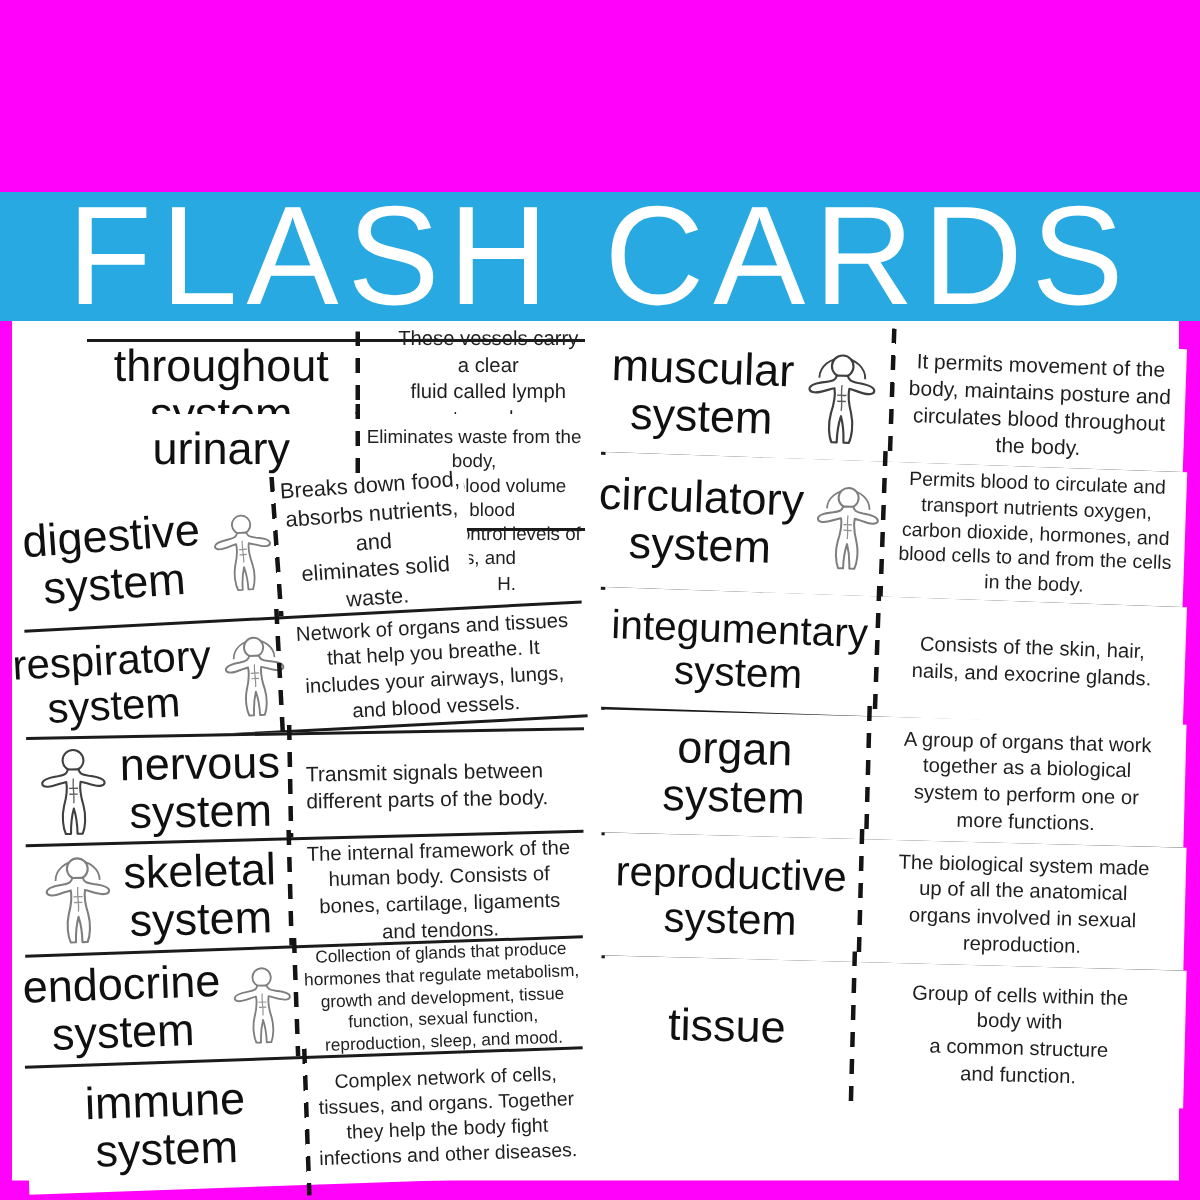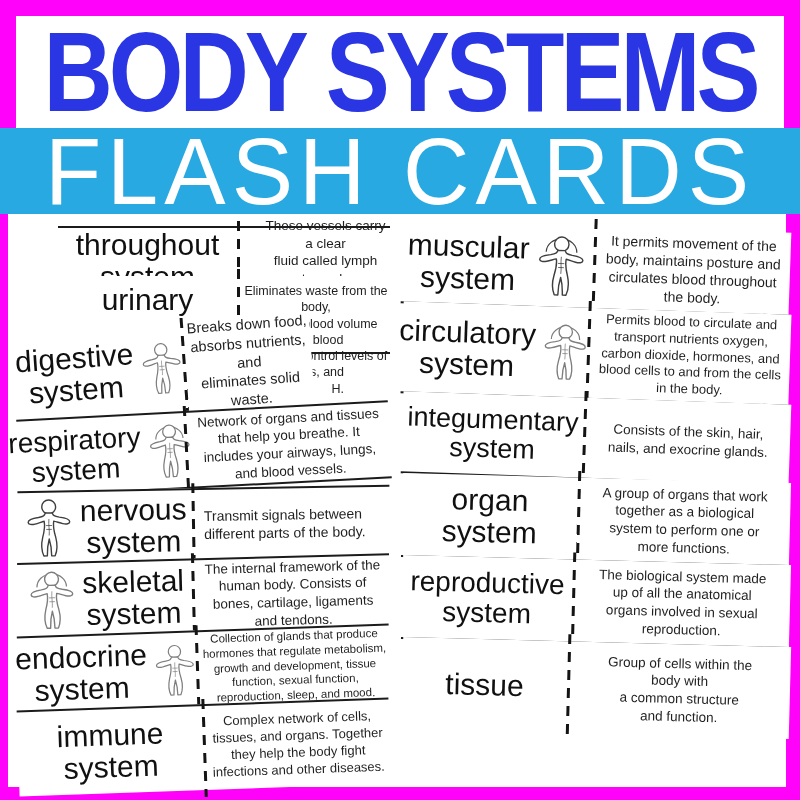--- a/index.html
+++ b/index.html
@@ -65,23 +65,20 @@
       <symbol id="person" viewBox="0 0 60 80">
           <use href="#person-core"></use>
         </symbol>
       <symbol id="person-halo" viewBox="0 0 60 80">
         <path d="M13,25 a17,15 0 1,1 34,0" fill="none" stroke="currentColor" stroke-width="1.4"></path>
         <use href="#person-core"></use>
       </symbol>
     </defs>
   </svg>
 
-  <div class="header-white">
-    <div class="main-title">BODY SYSTEMS</div>
-  </div>
   <div class="cyan-band">
     <div class="sub-title">FLASH CARDS</div>
   </div>
 
   <div class="cards-bg"></div>
 
   <div class="card bt bb" style="left:58px;top:226px;width:332px;height:66px;z-index:1;">
     <div class="term-zone" style="width:179px">
       <div class="term">throughout
 system</div>

